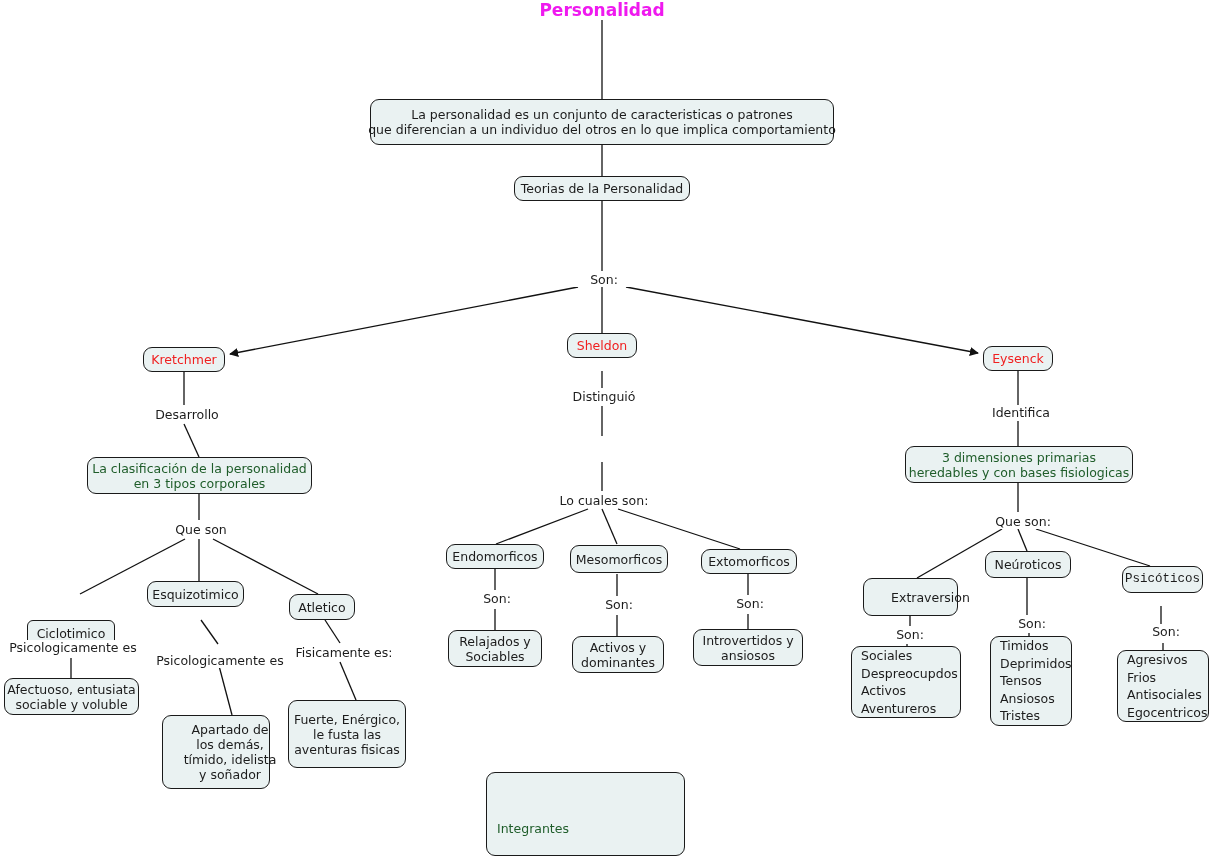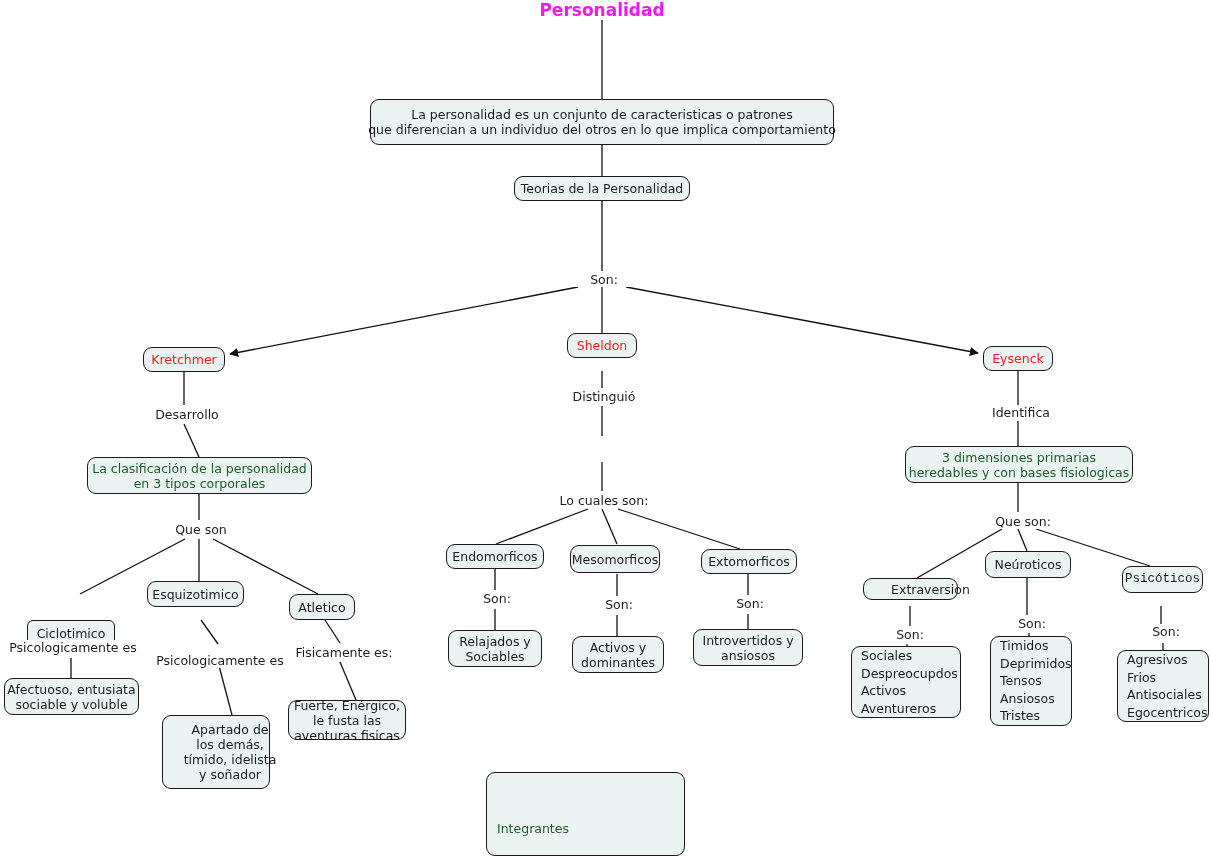--- a/index.html
+++ b/index.html
@@ -190,32 +190,32 @@
 
   <div class="edgelabel" style="left:150px; top:653px; width:136px;">Psicologicamente es</div>
 
   <div class="node" style="left:162px; top:715px; width:108px; height:74px;padding-left:36px;">Apartado de
 los demás,
 tímido, idelista
 y soñador</div>
 
   <div class="edgelabel" style="left:288px; top:645px; width:108px;">Fisicamente es:</div>
 
-  <div class="node" style="left:288px; top:700px; width:118px; height:40px;">Fuerte, Enérgico,
+  <div class="node" style="left:288px; top:700px; width:118px; height:68px;">Fuerte, Enérgico,
 le fusta las
 aventuras fisicas</div>
 
   <div class="edgelabel" style="left:562px; top:389px; width:80px;">Distinguió</div>
 
 
   <div class="edgelabel" style="left:551px; top:493px; width:102px;">Lo cuales son:</div>
 
   <div class="node" style="left:446px; top:544px; width:98px; height:25px;">Endomorficos</div>
 
-  <div class="node" style="left:570px; top:545px; width:90px; height:28px;">Mesomorficos</div>
+  <div class="node" style="left:570px; top:545px; width:98px; height:28px;">Mesomorficos</div>
 
   <div class="node" style="left:701px; top:549px; width:96px; height:25px;">Extomorficos</div>
 
   <div class="edgelabel" style="left:470px; top:591px; width:50px;">Son:</div>
 
   <div class="node" style="left:448px; top:630px; width:94px; height:37px;">Relajados y
 Sociables</div>
 
   <div class="edgelabel" style="left:592px; top:597px; width:50px;">Son:</div>
 
@@ -227,21 +227,21 @@
   <div class="node" style="left:693px; top:629px; width:110px; height:37px;">Introvertidos y
 ansiosos</div>
 
   <div class="edgelabel" style="left:983px; top:405px; width:72px;">Identifica</div>
 
   <div class="node green" style="left:905px; top:446px; width:228px; height:37px;">3 dimensiones primarias
 heredables y con bases fisiologicas</div>
 
   <div class="edgelabel" style="left:986px; top:514px; width:70px;">Que son:</div>
 
-  <div class="node" style="left:863px; top:578px; width:95px; height:22px;padding-left:48px;">Extraversion</div>
+  <div class="node" style="left:863px; top:578px; width:95px; height:38px;padding-left:48px;">Extraversion</div>
 
   <div class="node" style="left:985px; top:551px; width:86px; height:27px;">Neúroticos</div>
 
   <div class="node" style="left:1122px; top:566px; width:81px; height:27px;font-family:Liberation Mono, monospace;">Psicóticos</div>
 
   <div class="edgelabel" style="left:883px; top:627px; width:50px;">Son:</div>
 
   <div class="node listbox" style="left:851px; top:646px; width:110px; height:72px;">Sociales
 Despreocupdos
 Activos

